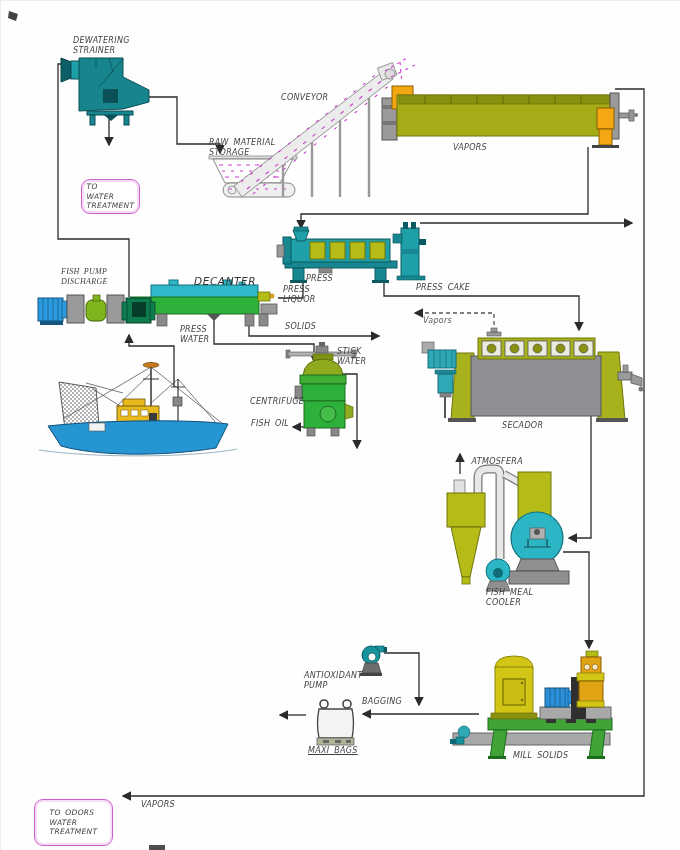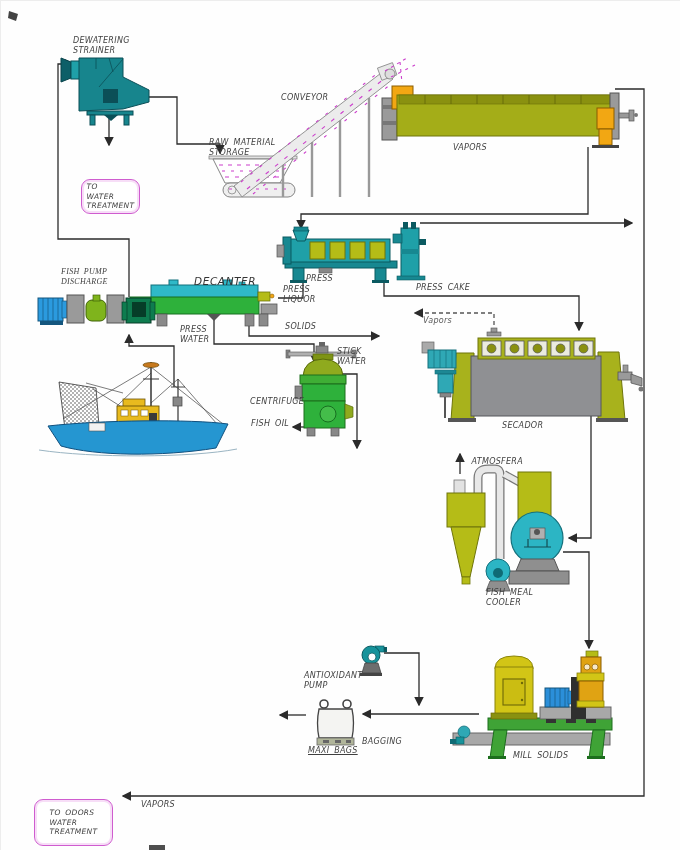--- a/index.html
+++ b/index.html
@@ -356,20 +356,20 @@
 <div class="lbl" style="left:336px;top:346px;width:36px;">STICK
 WATER</div>
 <div class="lbl" style="left:249px;top:396px;width:56px;">CENTRIFUGE</div>
 <div class="lbl" style="left:250px;top:418px;width:40px;">FISH OIL</div>
 <div class="lbl" style="left:501px;top:420px;width:60px;">SECADOR</div>
 <div class="lbl" style="left:464px;top:456px;width:58px;text-align:right;">ATMOSFERA</div>
 <div class="lbl" style="left:485px;top:587px;width:60px;">FISH MEAL
 COOLER</div>
 <div class="lbl" style="left:303px;top:670px;width:60px;">ANTIOXIDANT
 PUMP</div>
-<div class="lbl" style="left:361px;top:696px;width:46px;margin-top:40px;">BAGGING</div>
+<div class="lbl" style="left:361px;top:696px;width:46px;">BAGGING</div>
 <div class="lbl" style="left:307px;top:745px;width:56px;text-decoration:underline;">MAXI BAGS</div>
 <div class="lbl" style="left:512px;top:750px;width:70px;">MILL SOLIDS</div>
 <div class="lbl" style="left:140px;top:799px;width:44px;">VAPORS</div>
 <div class="lbl" style="left:60px;top:266px;width:62px;font-family:Liberation Serif, serif;">FISH PUMP
 DISCHARGE</div>
 
 </div>
 
 </body></html>

